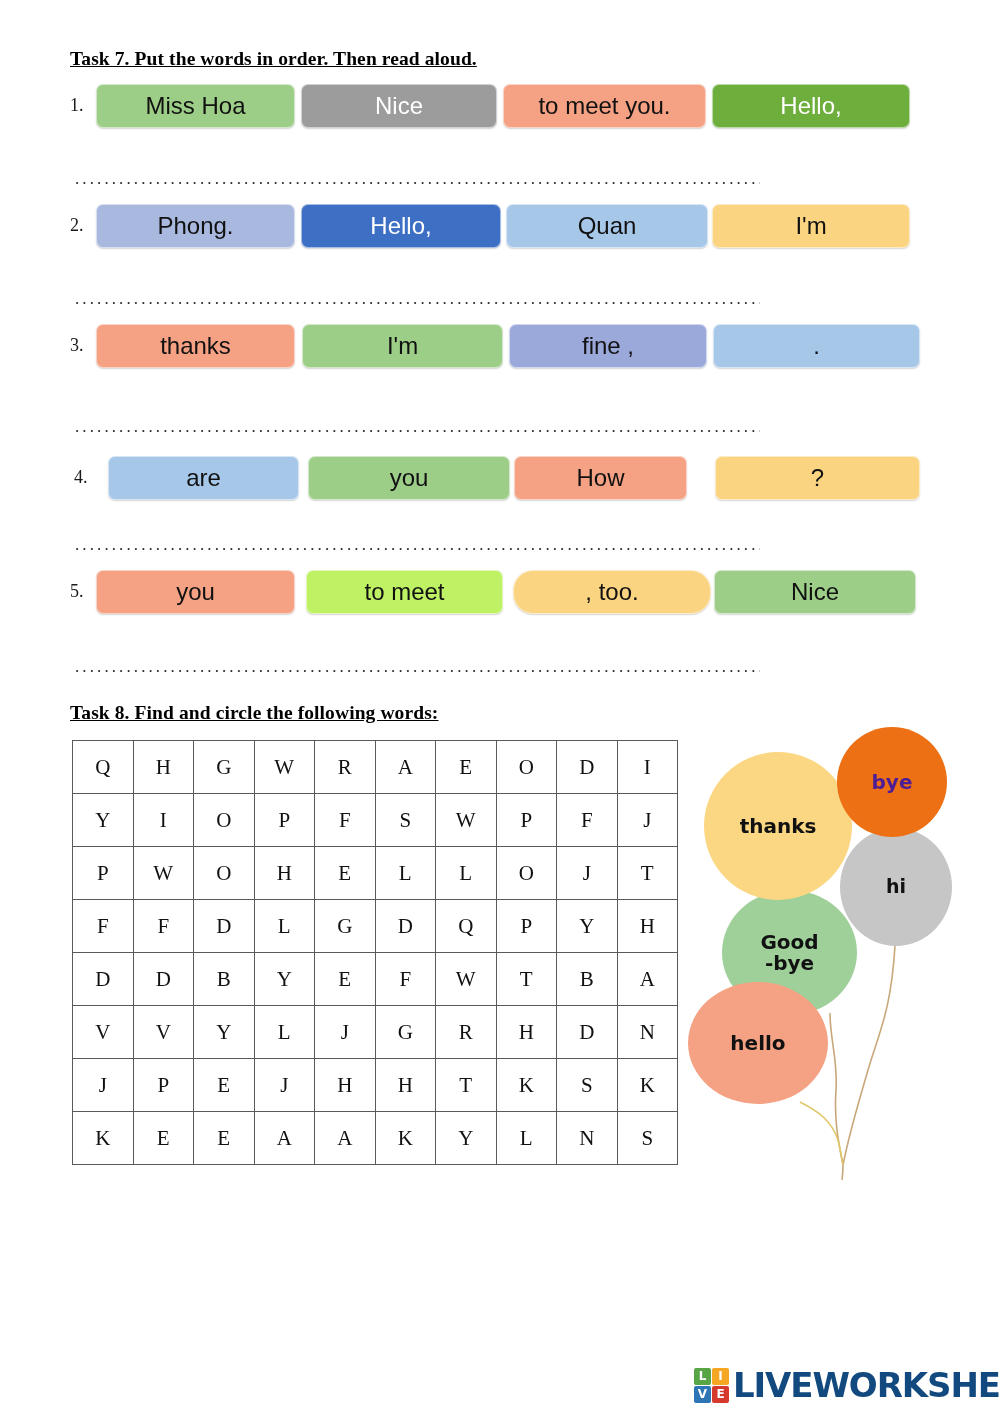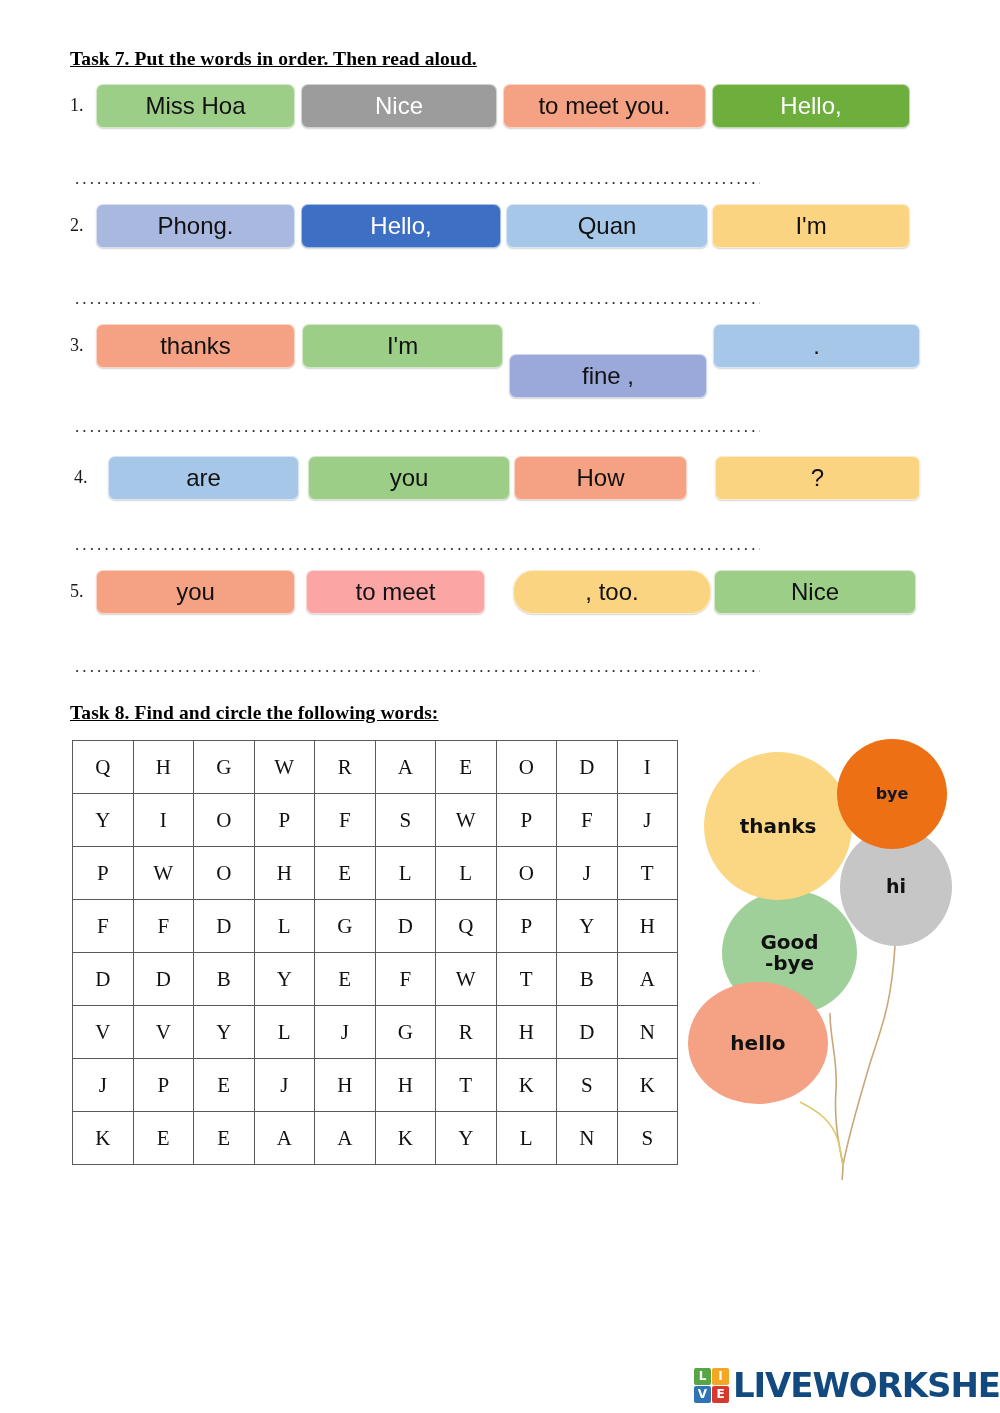--- a/index.html
+++ b/index.html
@@ -116,25 +116,25 @@
     border-radius: 50%;
     display: flex;
     align-items: center;
     justify-content: center;
     font-family: "DejaVu Sans", sans-serif;
     font-weight: bold;
     text-align: center;
     line-height: 1.05;
   }
   #balloon-bye {
-    left: 157px; top: 29px;
+    left: 157px; top: 17px;
     width: 110px; height: 110px;
     background: #ED7014;
-    color: #0f172a;
-    font-size: 16px;
+    color: #4c1d95;
+    font-size: 20px;
     z-index: 4;
   }
   #balloon-thanks {
     left: 24px; top: 42px;
     width: 148px; height: 148px;
     background: #FBD783;
     color: #111111;
     font-size: 20px;
     z-index: 3;
   }
@@ -229,36 +229,36 @@
         <div class="wo-chip" style="left: 96px; width: 199px; background: rgb(168, 184, 222); color: rgb(17, 17, 17);">Phong.</div>
         <div class="wo-chip" style="left: 301px; width: 200px; background: rgb(61, 111, 196); color: rgb(255, 255, 255);">Hello,</div>
         <div class="wo-chip" style="left: 506px; width: 202px; background: rgb(166, 199, 232); color: rgb(17, 17, 17);">Quan</div>
         <div class="wo-chip" style="left: 712px; width: 198px; background: rgb(251, 212, 130); color: rgb(17, 17, 17);">I'm</div>
       </div>
       <div class="dotline" style="top: 292px;">......................................................................................................</div>
       <div class="wo-row" style="left: 0px; top: 324px; width: 1000px;">
         <span class="wo-num" style="left: 70px;">3.</span>
         <div class="wo-chip" style="left: 96px; width: 199px; background: rgb(245, 161, 131); color: rgb(17, 17, 17);">thanks</div>
         <div class="wo-chip" style="left: 302px; width: 201px; background: rgb(157, 206, 136); color: rgb(17, 17, 17);">I'm</div>
-        <div class="wo-chip" style="left: 509px; width: 198px; background: rgb(155, 168, 218); color: rgb(17, 17, 17); margin-top: 30px;">fine ,</div>
+        <div class="wo-chip" style="left: 509px; width: 198px; background: rgb(155, 168, 218); color: rgb(17, 17, 17);">fine ,</div>
         <div class="wo-chip" style="left: 713px; width: 207px; background: rgb(166, 199, 232); color: rgb(17, 17, 17);">.</div>
       </div>
       <div class="dotline" style="top: 420px;">......................................................................................................</div>
       <div class="wo-row" style="left: 0px; top: 456px; width: 1000px;">
         <span class="wo-num" style="left: 74px;">4.</span>
         <div class="wo-chip" style="left: 108px; width: 191px; background: rgb(166, 199, 232); color: rgb(17, 17, 17);">are</div>
         <div class="wo-chip" style="left: 308px; width: 202px; background: rgb(157, 206, 136); color: rgb(17, 17, 17);">you</div>
         <div class="wo-chip" style="left: 514px; width: 173px; background: rgb(245, 161, 131); color: rgb(17, 17, 17);">How</div>
         <div class="wo-chip" style="left: 715px; width: 205px; background: rgb(251, 212, 130); color: rgb(17, 17, 17);">?</div>
       </div>
       <div class="dotline" style="top: 538px;">......................................................................................................</div>
       <div class="wo-row" style="left: 0px; top: 570px; width: 1000px;">
         <span class="wo-num" style="left: 70px;">5.</span>
         <div class="wo-chip" style="left: 96px; width: 199px; background: rgb(245, 161, 131); color: rgb(17, 17, 17);">you</div>
-        <div class="wo-chip" style="left: 306px; width: 179px; background: #fca5a5; color: rgb(17, 17, 17);">to meet</div>
+        <div class="wo-chip" style="left: 306px; width: 197px; background: #bef264; color: rgb(17, 17, 17);">to meet</div>
         <div class="wo-chip" style="left: 513px; width: 198px; background: rgb(251, 212, 130); color: rgb(17, 17, 17); border-radius: 20px;">, too.</div>
         <div class="wo-chip" style="left: 714px; width: 202px; background: rgb(157, 206, 136); color: rgb(17, 17, 17);">Nice</div>
       </div>
       <div class="dotline" style="top: 660px;">......................................................................................................</div>
     </div>
 
   <div class="task-heading" id="task8-heading">Task 8. Find and circle the following words:</div>
 
   <table id="wordsearch">
     <tbody id="wordsearch-body">

